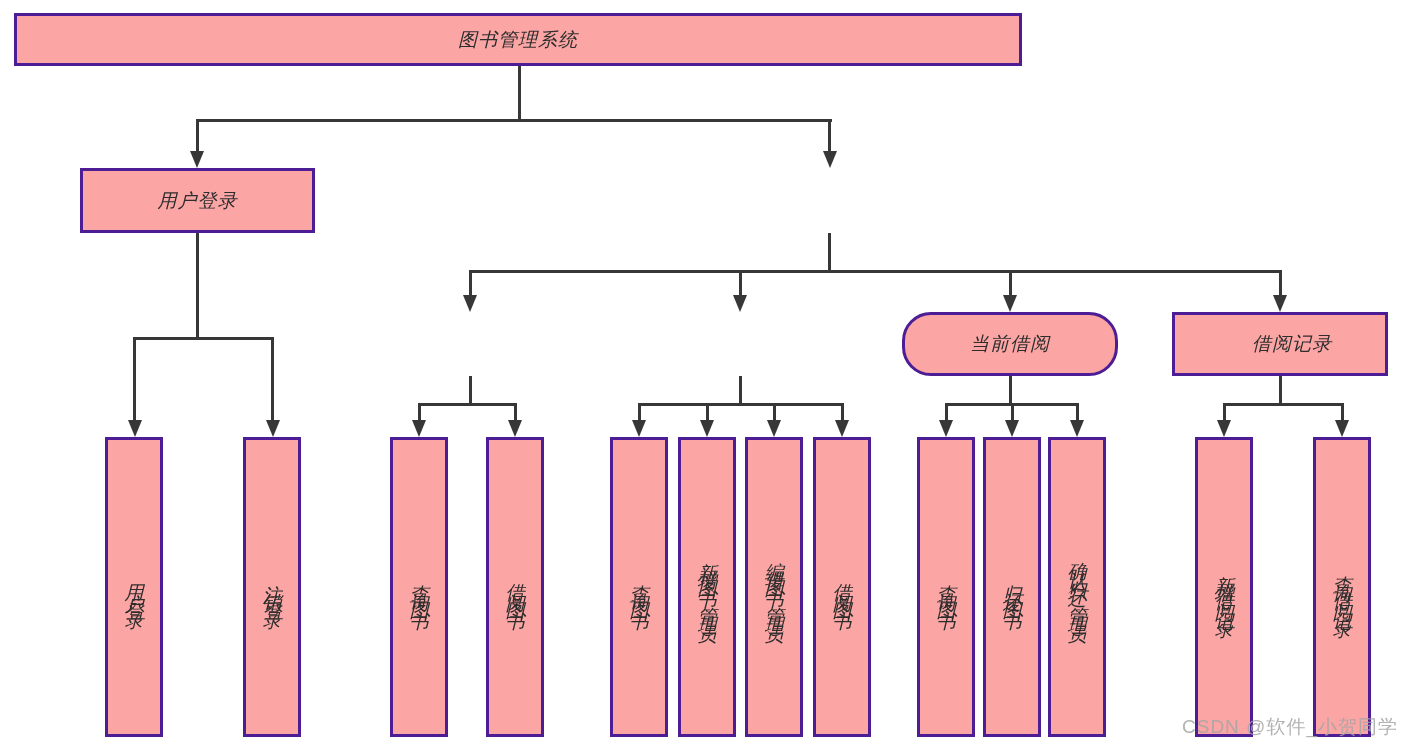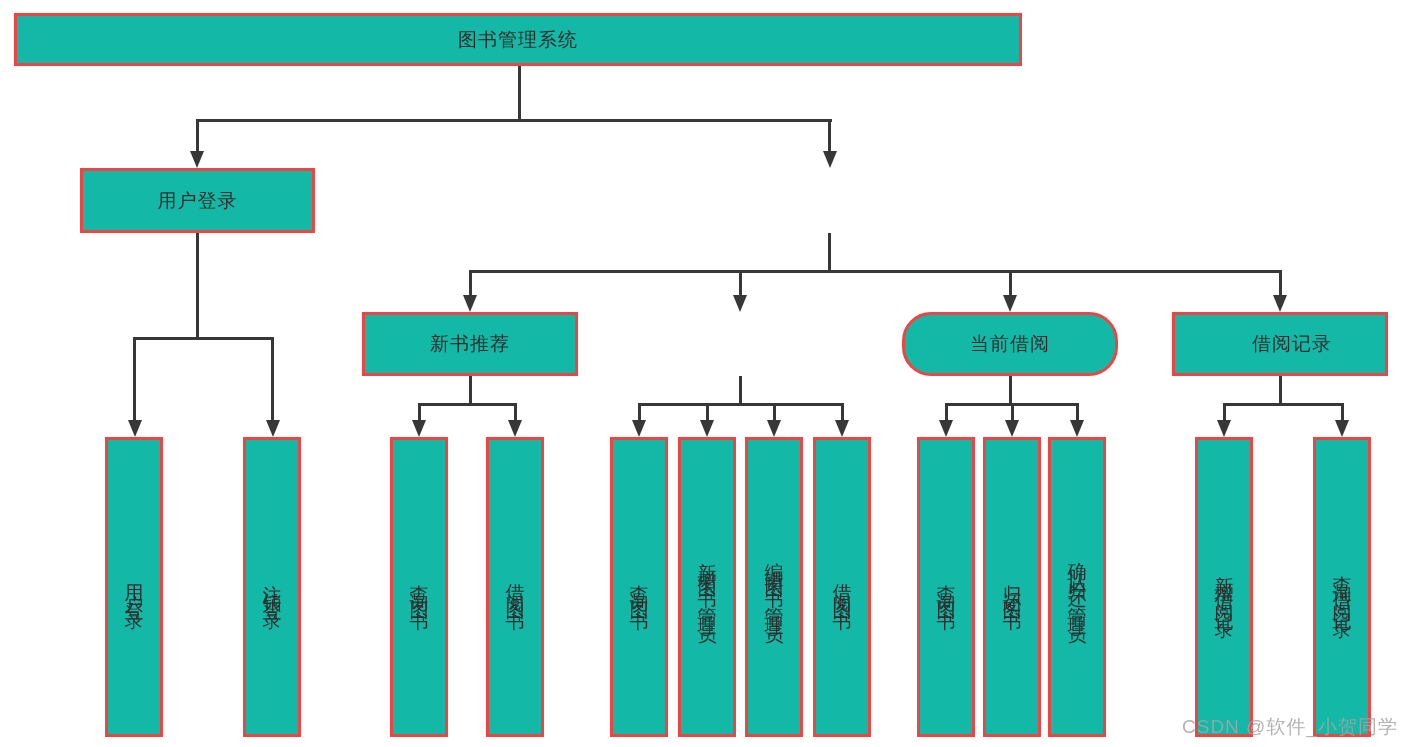--- a/index.html
+++ b/index.html
@@ -7,26 +7,27 @@
     position: relative;
     width: 1405px;
     height: 747px;
     background: #ffffff;
     font-family: "Liberation Sans", "DejaVu Sans", sans-serif;
     overflow: hidden;
   }
   .box {
     position: absolute;
     box-sizing: border-box;
-    border: 3px solid #ef4444;
-    background: #14b8a6;
+    border: 3px solid #4c1d95;
+    background: #fca5a5;
     display: flex;
     align-items: center;
     justify-content: center;
     color: #2d2d2d;
+    font-style: italic;
   }
   .hbox { font-size: 19px; letter-spacing: 1px; }
   .root-box { left: 14px; top: 13px; width: 1008px; height: 53px; }
   .vbox {
     top: 437px;
     width: 58px;
     height: 300px;
     writing-mode: vertical-rl;
     font-size: 19px;
     letter-spacing: 9px;
@@ -80,21 +81,20 @@
   <div class="hl" style="left:469px; top:270px; width:813px;"></div>
   <div class="vl" style="left:469px; top:270px; height:26px;"></div>
   <div class="arrow" style="left:463px; top:295px;"></div>
   <div class="vl" style="left:739px; top:270px; height:26px;"></div>
   <div class="arrow" style="left:733px; top:295px;"></div>
   <div class="vl" style="left:1009px; top:270px; height:26px;"></div>
   <div class="arrow" style="left:1003px; top:295px;"></div>
   <div class="vl" style="left:1279px; top:270px; height:26px;"></div>
   <div class="arrow" style="left:1273px; top:295px;"></div>
 
-  <div class="box hbox" style="left:362px; top:312px; width:216px; height:64px;">新书推荐</div>
   <div class="box hbox" style="left:902px; top:312px; width:216px; height:64px;border-radius:29px;">当前借阅</div>
   <div class="box hbox" style="left:1172px; top:312px; width:216px; height:64px;padding-left:24px;">借阅记录</div>
 
   <div class="vl" style="left:469px; top:376px; height:27px;"></div>
   <div class="hl" style="left:418px; top:403px; width:99px;"></div>
   <div class="vl" style="left:418px; top:403px; height:18px;"></div>
   <div class="arrow" style="left:412px; top:420px;"></div>
   <div class="vl" style="left:514px; top:403px; height:18px;"></div>
   <div class="arrow" style="left:508px; top:420px;"></div>
 

